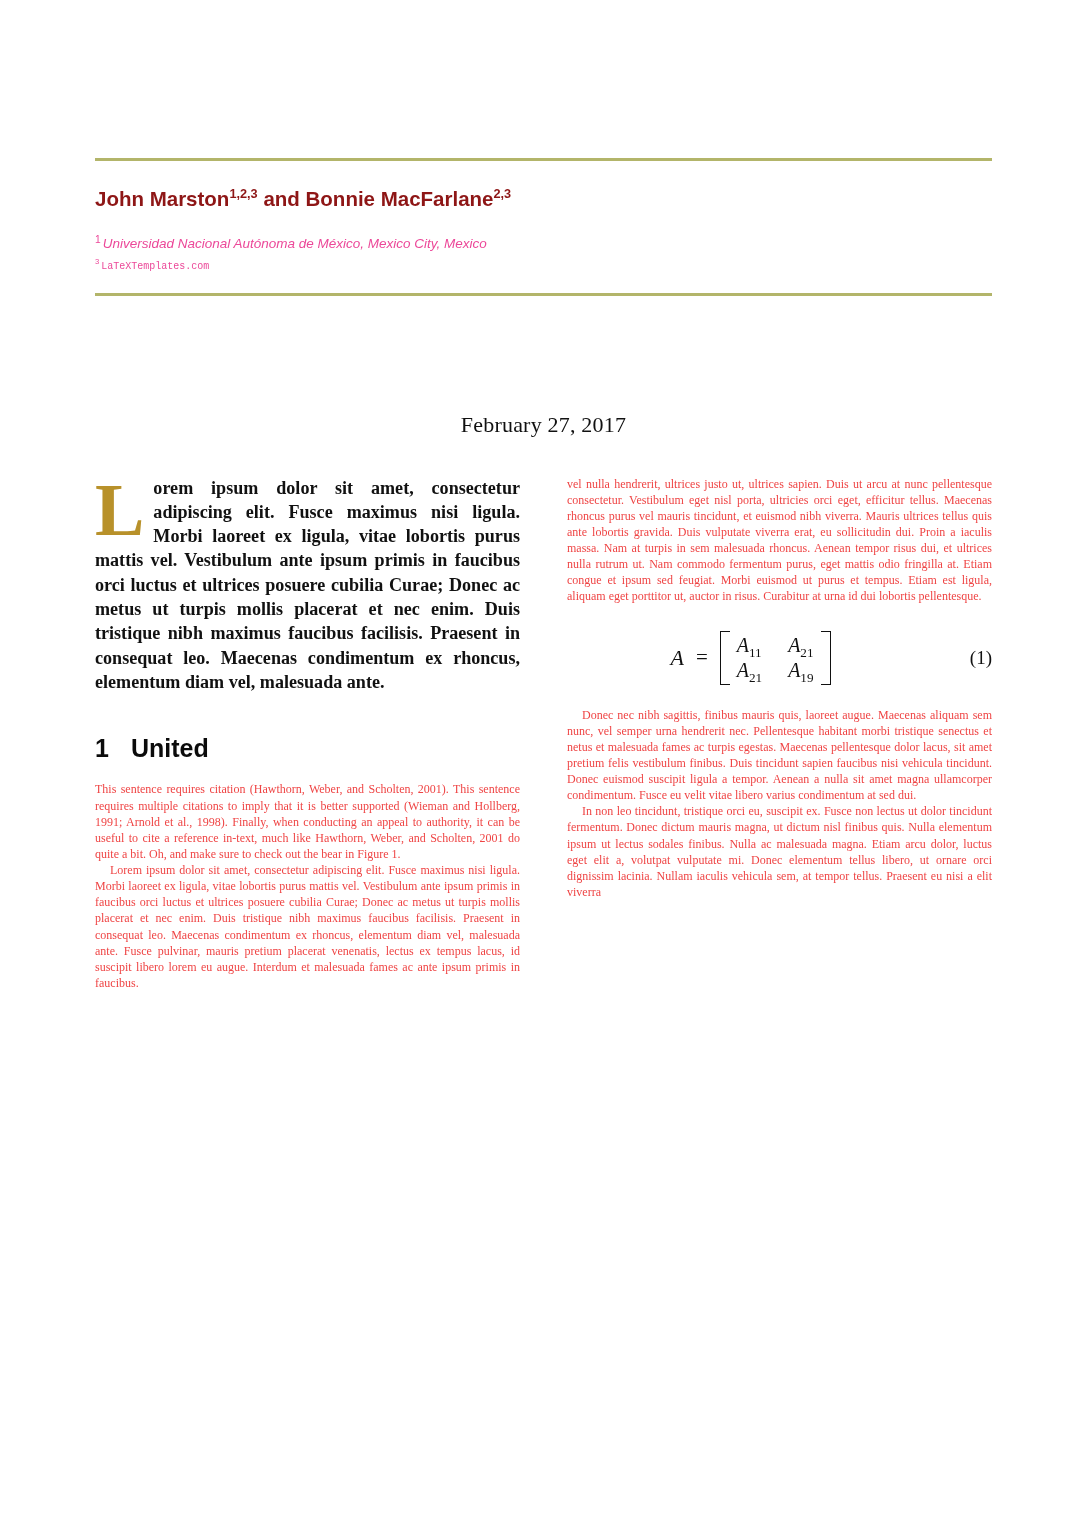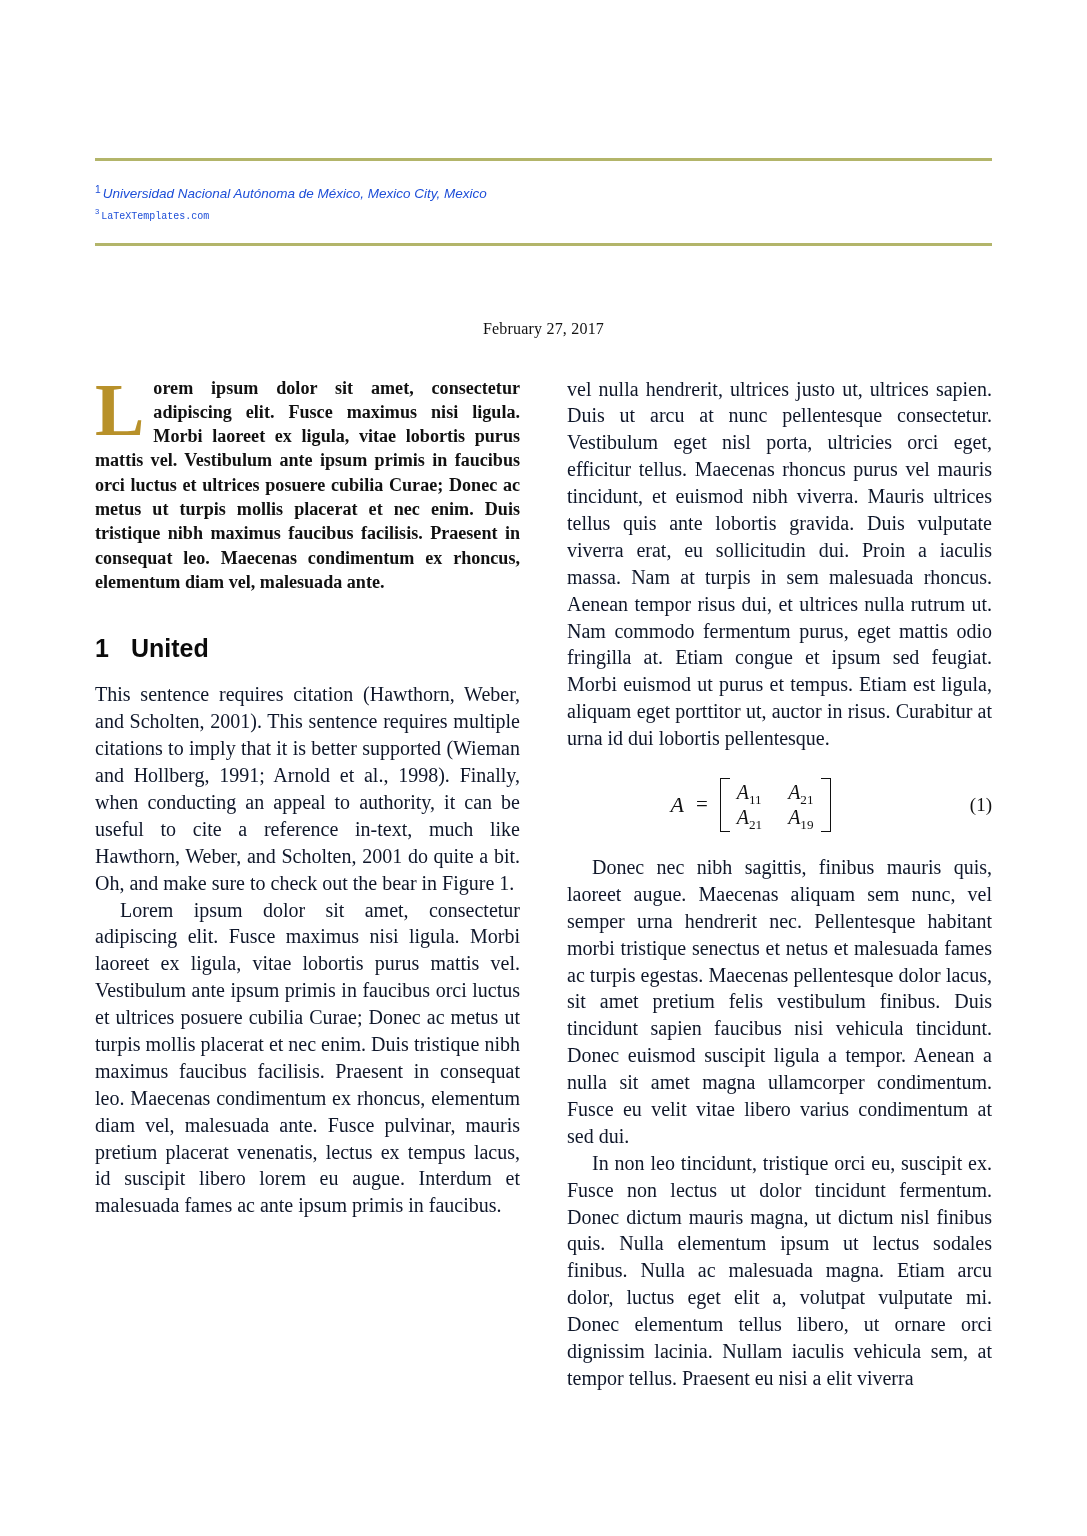--- a/index.html
+++ b/index.html
@@ -62,21 +62,21 @@
     line-height: 0;
   }
 
   .affiliations {
     margin-top: 26px;
   }
   .affil {
     font-family: "Liberation Sans", "DejaVu Sans", sans-serif;
     font-style: italic;
     font-size: 13.5px;
-    color: #1d4ed8;
+    color: #ec4899;
     line-height: 1.0;
     margin-bottom: 11px;
     white-space: nowrap;
   }
   .affil.mono {
     font-family: "Liberation Mono", "DejaVu Sans Mono", monospace;
     font-style: normal;
     font-size: 10px;
   }
   .affil sup {
@@ -84,46 +84,46 @@
     vertical-align: super;
     line-height: 0;
     font-style: normal;
     font-family: "Liberation Sans", "DejaVu Sans", sans-serif;
     margin-right: 2px;
   }
 
   
   .date {
     text-align: center;
-    font-size: 16px;
-    margin-top: 74px;
+    font-size: 22px;
+    margin-top: 116px;
     color: #111111;
     letter-spacing: 0.2px;
   }
 
   
   .columns {
     display: flex;
     margin-top: 38px;
     gap: 47px;
   }
   .col {
     width: 425px;
     flex: 0 0 425px;
   }
 
   p.body {
-    font-size: 20px;
+    font-size: 12px;
     line-height: 1.345;
     text-align: justify;
     margin: 0;
     text-indent: 1.25em;
     -webkit-hyphens: auto;
     hyphens: auto;
-    color: #0f172a;
+    color: #ef4444;
   }
   p.body.noindent { text-indent: 0; }
 
   
   p.abstract {
     font-size: 18.1px;
     line-height: 1.345;
     text-align: justify;
     font-weight: bold;
     margin: 0;
@@ -207,20 +207,25 @@
   }
 </style>
 </head>
 <body>
 
 <div class="page">
 
   <div class="header-rule-top"></div>
 
 
+  <div class="authors">
+    <span>John Marston</span><sup>1,2,3</sup>
+    <span>and</span>
+    <span>Bonnie MacFarlane</span><sup>2,3</sup>
+  </div>
 
   <div class="affiliations">
     <div class="affil">
       <sup>1</sup><span>Universidad Nacional Autónoma de México, Mexico City, Mexico</span>
     </div>
     <div class="affil mono">
       <sup>3</sup><span>LaTeXTemplates.com</span>
     </div>
   </div>
 

